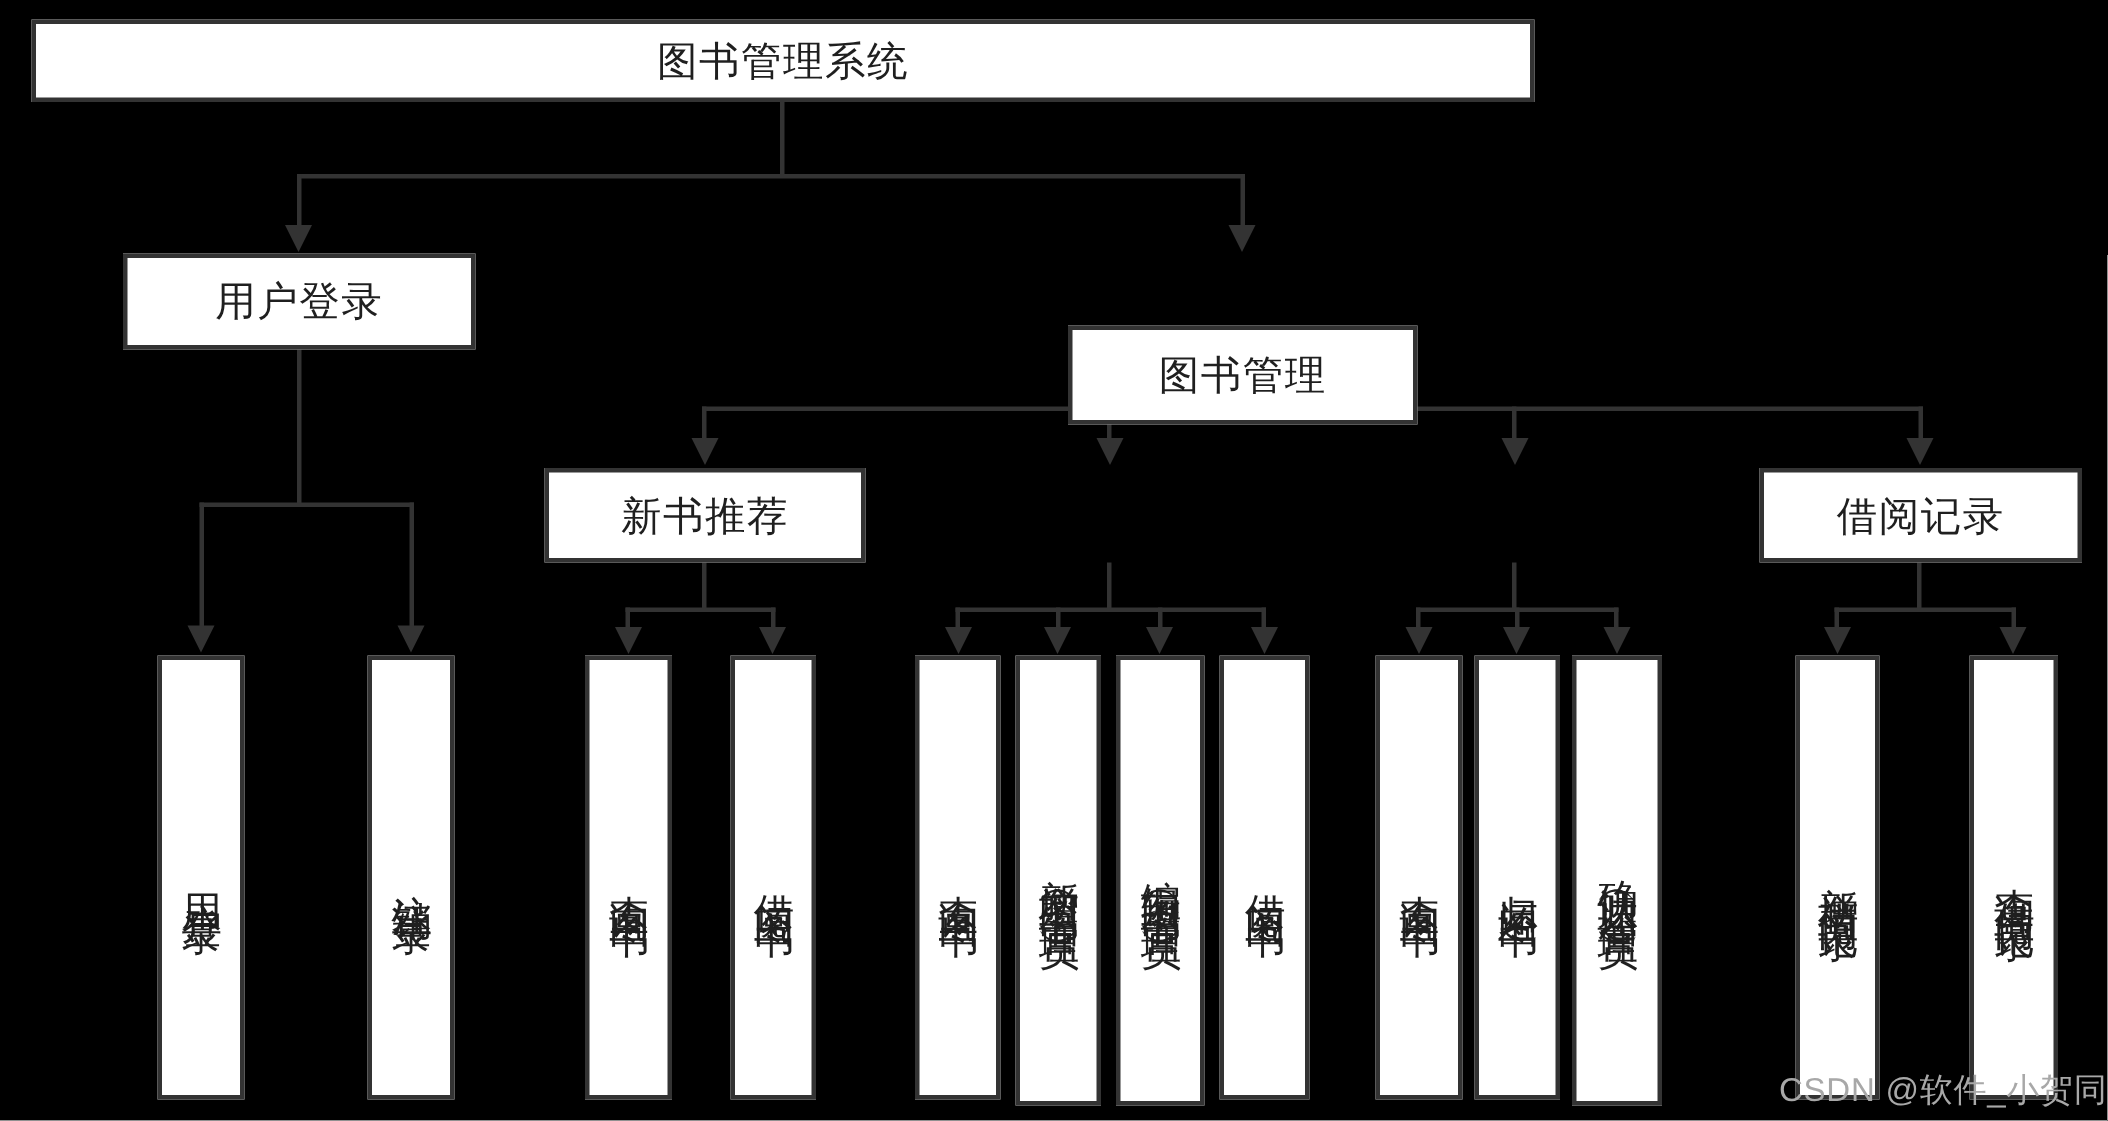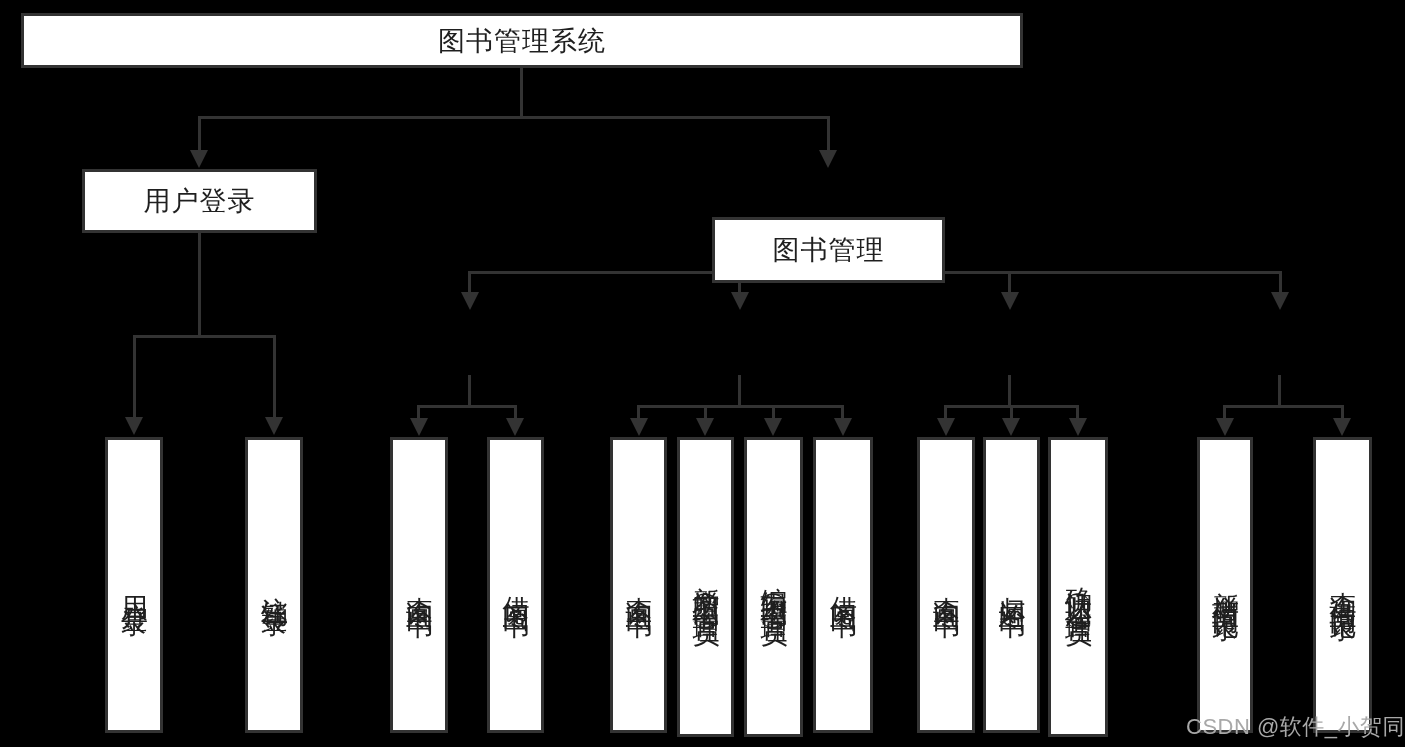--- a/index.html
+++ b/index.html
@@ -83,20 +83,22 @@
   <div class="seg" style="left:468px; top:271px; width:814px; height:3px;"></div>
   <div class="seg" style="left:468px; top:271px; width:3px; height:23px;"></div>
   <div class="ahead" style="left:461px; top:292px;"></div>
   <div class="seg" style="left:738px; top:271px; width:3px; height:23px;"></div>
   <div class="ahead" style="left:731px; top:292px;"></div>
   <div class="seg" style="left:1008px; top:271px; width:3px; height:23px;"></div>
   <div class="ahead" style="left:1001px; top:292px;"></div>
   <div class="seg" style="left:1279px; top:271px; width:3px; height:23px;"></div>
   <div class="ahead" style="left:1271px; top:292px;"></div>
 
+  <div class="box" style="left:363px; top:312px; width:214px; height:63px;">新书推荐</div>
+  <div class="box" style="left:1173px; top:312px; width:215px; height:63px;">借阅记录</div>
 
   <div class="seg" style="left:468px; top:375px; width:3px; height:33px;"></div>
   <div class="seg" style="left:417px; top:405px; width:100px; height:3px;"></div>
   <div class="seg" style="left:417px; top:405px; width:3px; height:15px;"></div>
   <div class="ahead" style="left:410px; top:418px;"></div>
   <div class="seg" style="left:514px; top:405px; width:3px; height:15px;"></div>
   <div class="ahead" style="left:506px; top:418px;"></div>
 
   <div class="seg" style="left:738px; top:375px; width:3px; height:33px;"></div>
   <div class="seg" style="left:637px; top:405px; width:207px; height:3px;"></div>

